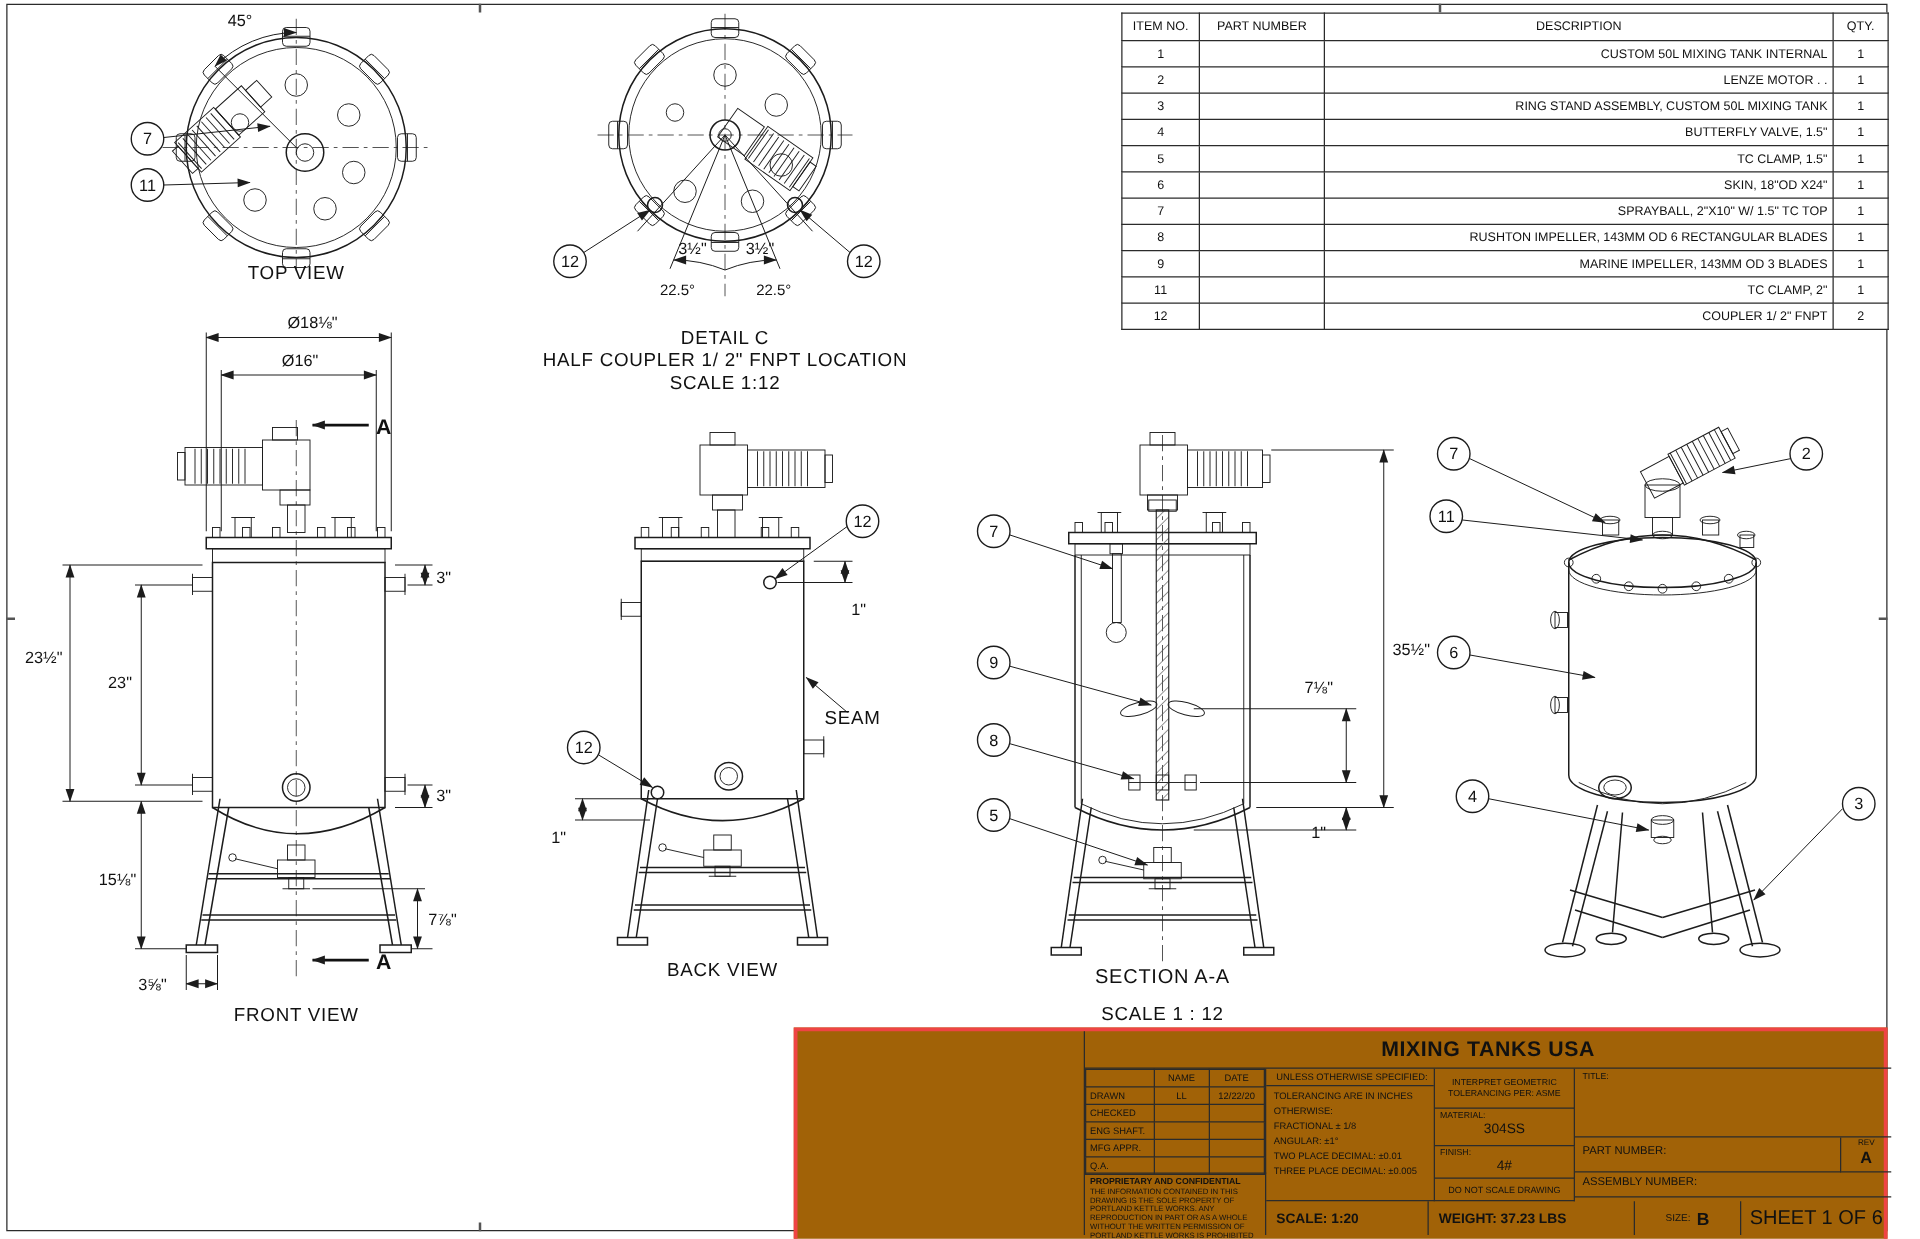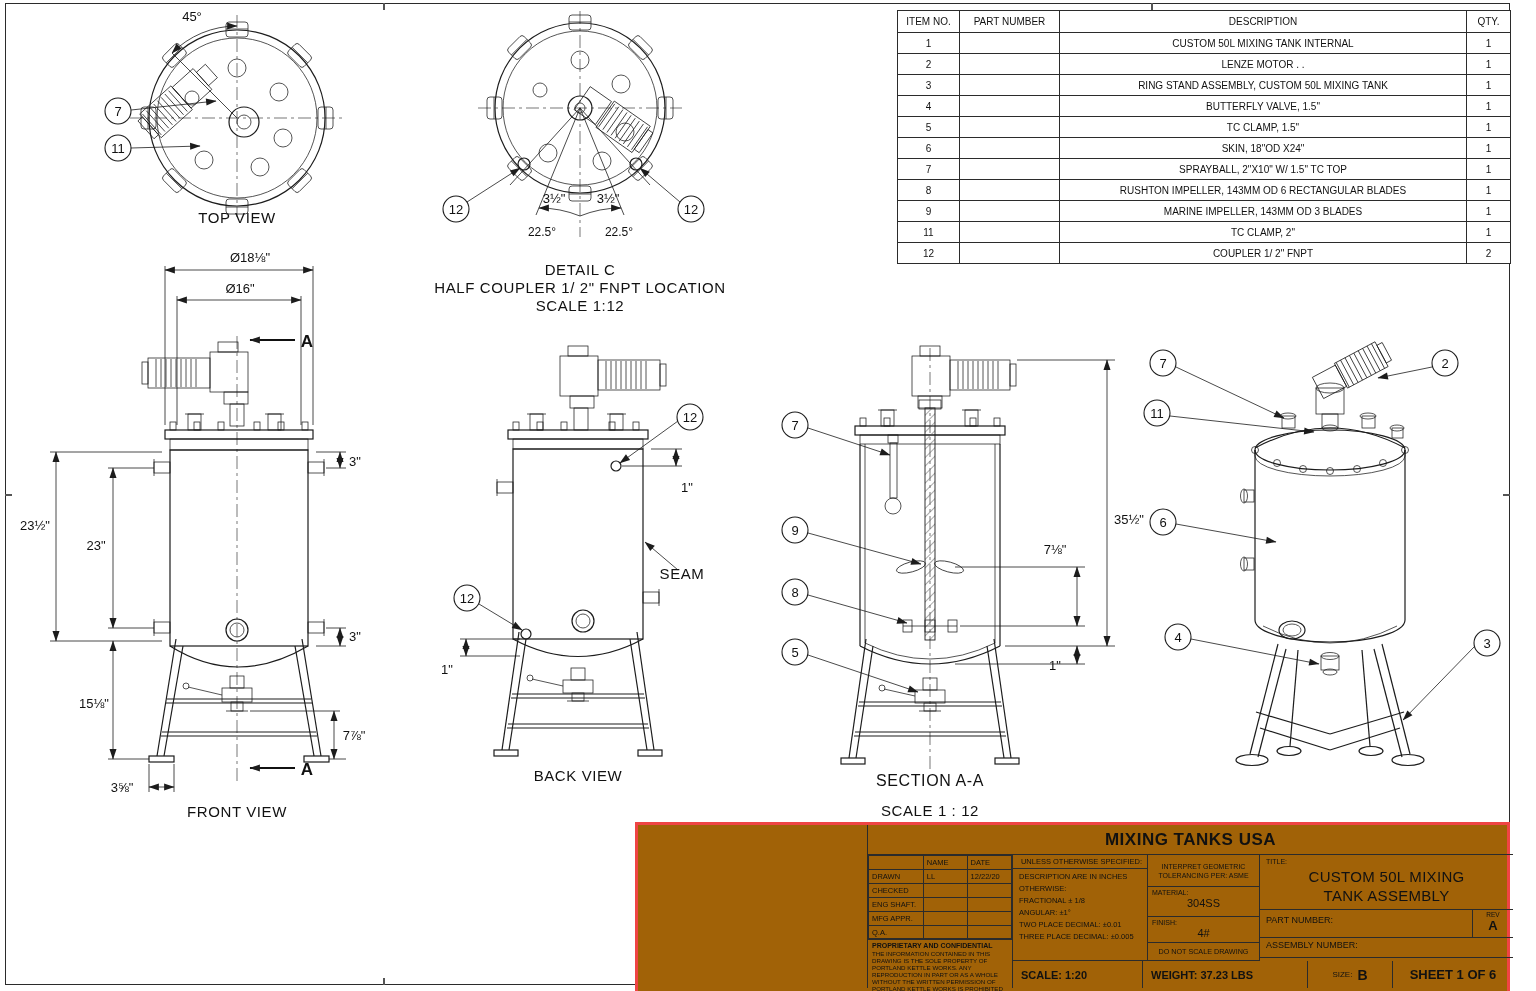--- a/index.html
+++ b/index.html
@@ -28,34 +28,34 @@
   text.secA{font-size:17px;font-weight:bold;text-anchor:middle;fill:#111;
             font-family:"Liberation Sans",sans-serif}
   .secln{stroke:#111;stroke-width:2.2;fill:none}
 
   
   table.bom{position:absolute;left:897px;top:10px;width:613px;border-collapse:collapse;
             table-layout:fixed;font-size:10px;background:#fff}
   .bom th,.bom td{border:1px solid #2b2b2b;height:21px;padding:0 4px;overflow:hidden;white-space:nowrap}
   .bom th{font-weight:normal;text-align:center;height:22px}
   .bom td{text-align:center}
-  .bom td.c-desc{text-align:center}
+  .bom td.c-desc{text-align:right}
 
   
   .tb{position:absolute;left:635px;top:822px;width:875px;height:174px;border:3px solid #ef4444;background:#a16207}
   .tb .cell{position:absolute}
   .bd-r{border-right:1px solid #2b2b2b}
   .bd-b{border-bottom:1px solid #2b2b2b}
   .tb-company{left:230px;top:0;width:645px;height:30px;display:flex;align-items:center;justify-content:center;
               font-size:17px;font-weight:bold;letter-spacing:.5px}
   .tb-empty{left:0;top:0;width:230px;height:163px}
   .tb-appr{left:230px;top:30px;width:145px;height:84px}
   table.appr{width:100%;border-collapse:collapse;font-size:7.5px}
   .appr td{border:1px solid #2b2b2b;height:14px;padding:0 3px;white-space:nowrap;overflow:hidden}
-  .appr td.ctr{}
+  .appr td.ctr{text-align:center}
   .tb-prop{left:230px;top:114px;width:145px;height:49px;padding:3px 4px}
   .prop-head{font-size:7px;font-weight:bold;margin-bottom:1px}
   .prop-body{font-size:6.2px;line-height:7px}
   .tb-specs{left:375px;top:30px;width:135px;height:106px;font-size:7.5px}
   .specs-head{text-align:center;border-bottom:1px solid #2b2b2b;padding:2px 0 2px 3px}
   .specs-line{padding:3px 0 0 6px;white-space:nowrap}
   .tb-scale{left:375px;top:136px;width:130px;height:27px;display:flex;align-items:center;
             padding-left:8px;font-size:11px;font-weight:bold}
   .tb-weight{left:505px;top:136px;width:165px;height:27px;display:flex;align-items:center;
              padding-left:8px;font-size:11px;font-weight:bold}
@@ -73,21 +73,21 @@
   .tb-pn{left:622px;top:85px;width:213px;height:28px;padding:5px 6px;font-size:9px}
   .tb-rev{left:835px;top:85px;width:40px;height:28px;text-align:center}
   .rev-lab{font-size:6.5px;margin-top:1px}
   .rev-val{font-size:13px;font-weight:bold}
   .tb-assy{left:622px;top:110px;width:253px;height:23px;padding:5px 6px;font-size:9px}
   .tb-size{left:670px;top:136px;width:85px;height:27px;display:flex;align-items:center;
            justify-content:center;gap:5px}
   .size-lab{font-size:8px}
   .size-val{font-size:14px;font-weight:bold}
   .tb-sheet{left:755px;top:136px;width:120px;height:27px;display:flex;align-items:center;
-            justify-content:center;font-size:13px;font-weight:bold}
+            justify-content:center;font-size:16px;font-weight:normal}
 </style>
 </head>
 <body>
 
 <div class="sheet">
   <div class="frame"></div>
   <div class="tick h" style="left:383px;top:3px"></div>
   <div class="tick h" style="left:1151px;top:3px"></div>
   <div class="tick h" style="left:383px;top:978px"></div>
   <div class="tick h" style="left:1151px;top:978px"></div>
@@ -779,21 +779,21 @@
         </table>
     </div>
 
     <div class="cell tb-prop bd-r">
       <div class="prop-head">PROPRIETARY AND CONFIDENTIAL</div>
       <div class="prop-body">THE INFORMATION CONTAINED IN THIS DRAWING IS THE SOLE PROPERTY OF PORTLAND KETTLE WORKS. ANY REPRODUCTION IN PART OR AS A WHOLE WITHOUT THE WRITTEN PERMISSION OF PORTLAND KETTLE WORKS IS PROHIBITED</div>
     </div>
 
     <div class="cell tb-specs bd-r bd-b">
       <div class="specs-head">UNLESS OTHERWISE SPECIFIED:</div>
-      <div class="specs-line">DESCRIPTION ARE IN INCHES</div>
+      <div class="specs-line">TOLERANCING ARE IN INCHES</div>
       <div class="specs-line">OTHERWISE:</div>
       <div class="specs-line">FRACTIONAL ± 1/8</div>
       <div class="specs-line">ANGULAR: ±1°</div>
       <div class="specs-line">TWO PLACE DECIMAL: ±0.01</div>
       <div class="specs-line">THREE PLACE DECIMAL: ±0.005</div>
     </div>
 
     <div class="cell tb-scale bd-r">SCALE: 1:20</div>
     <div class="cell tb-weight bd-r">WEIGHT: 37.23 LBS</div>
 
@@ -806,24 +806,20 @@
       <div class="cell-val">304SS</div>
     </div>
     <div class="cell tb-fin bd-r bd-b">
       <div class="small-lab">FINISH:</div>
       <div class="cell-val">4#</div>
     </div>
     <div class="cell tb-dns bd-r bd-b">DO NOT SCALE DRAWING</div>
 
     <div class="cell tb-title bd-b">
       <div class="title-lab">TITLE:</div>
-      <div class="title-val">
-        <div>CUSTOM 50L MIXING</div>
-        <div>TANK ASSEMBLY</div>
-      </div>
     </div>
     <div class="cell tb-pn bd-r bd-b">PART NUMBER:</div>
     <div class="cell tb-rev bd-b">
       <div class="rev-lab">REV</div>
       <div class="rev-val">A</div>
     </div>
     <div class="cell tb-assy bd-b">ASSEMBLY NUMBER:</div>
     <div class="cell tb-size bd-r">
       <span class="size-lab">SIZE:</span>
       <span class="size-val">B</span>

